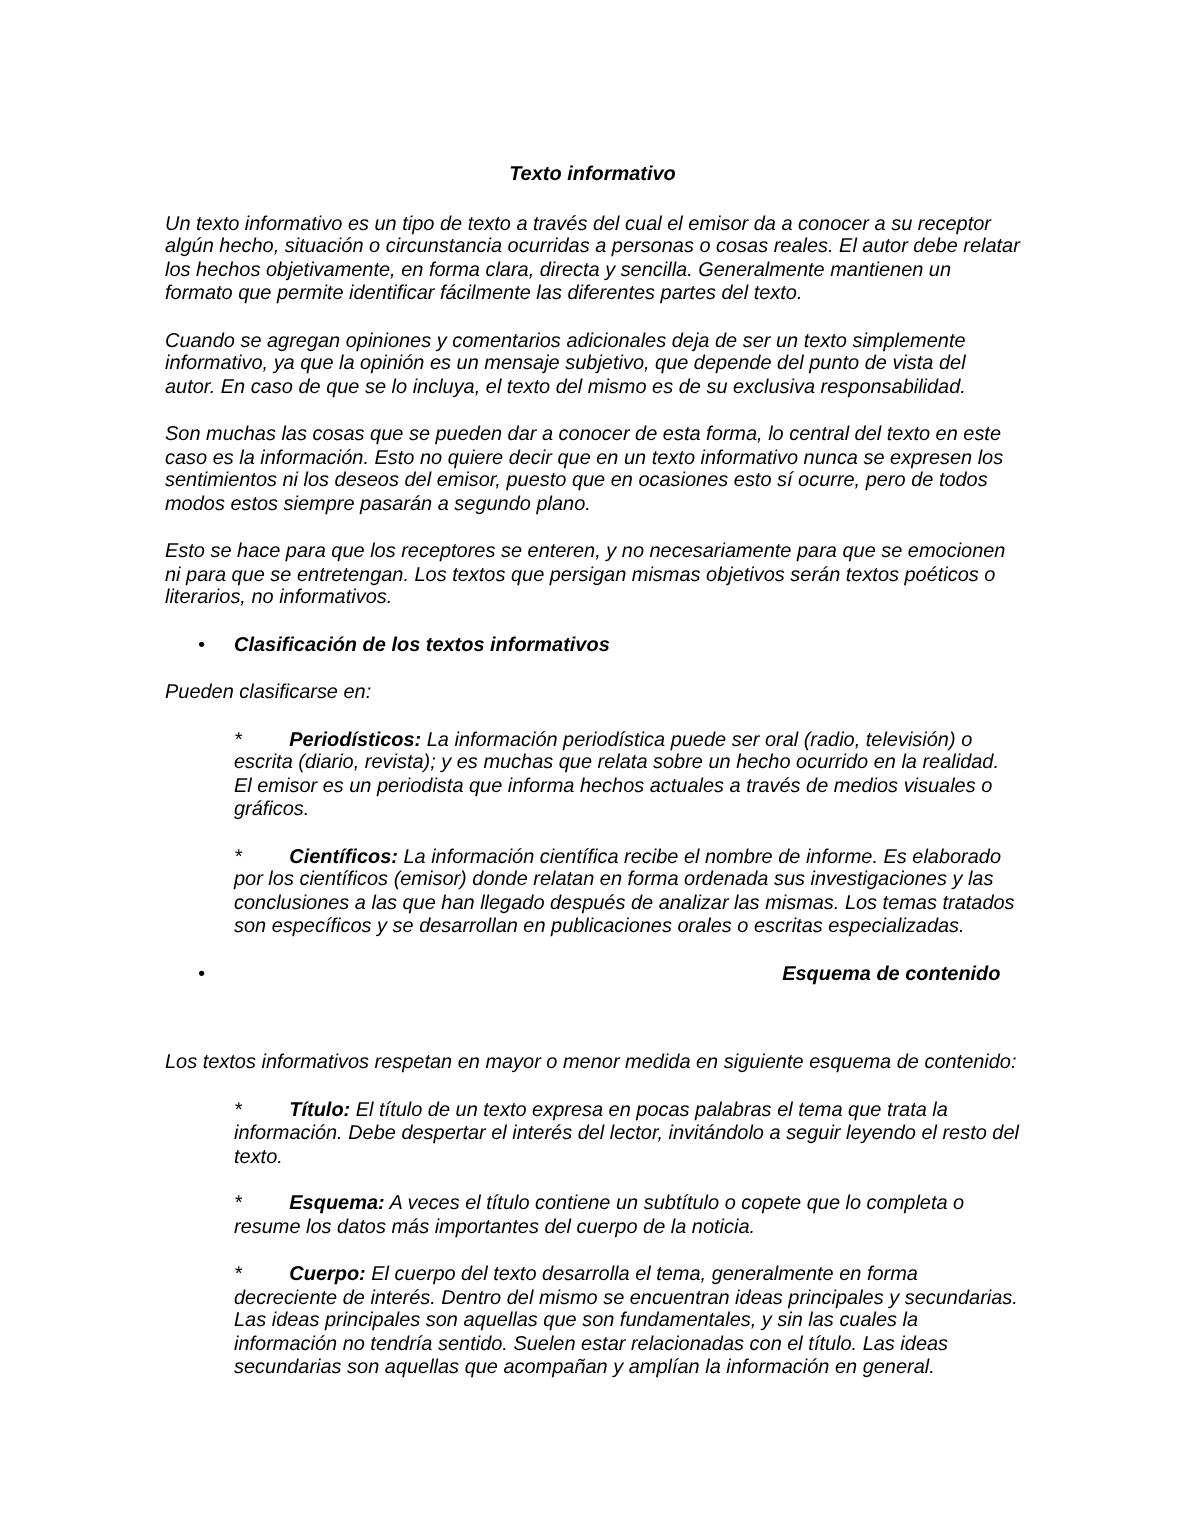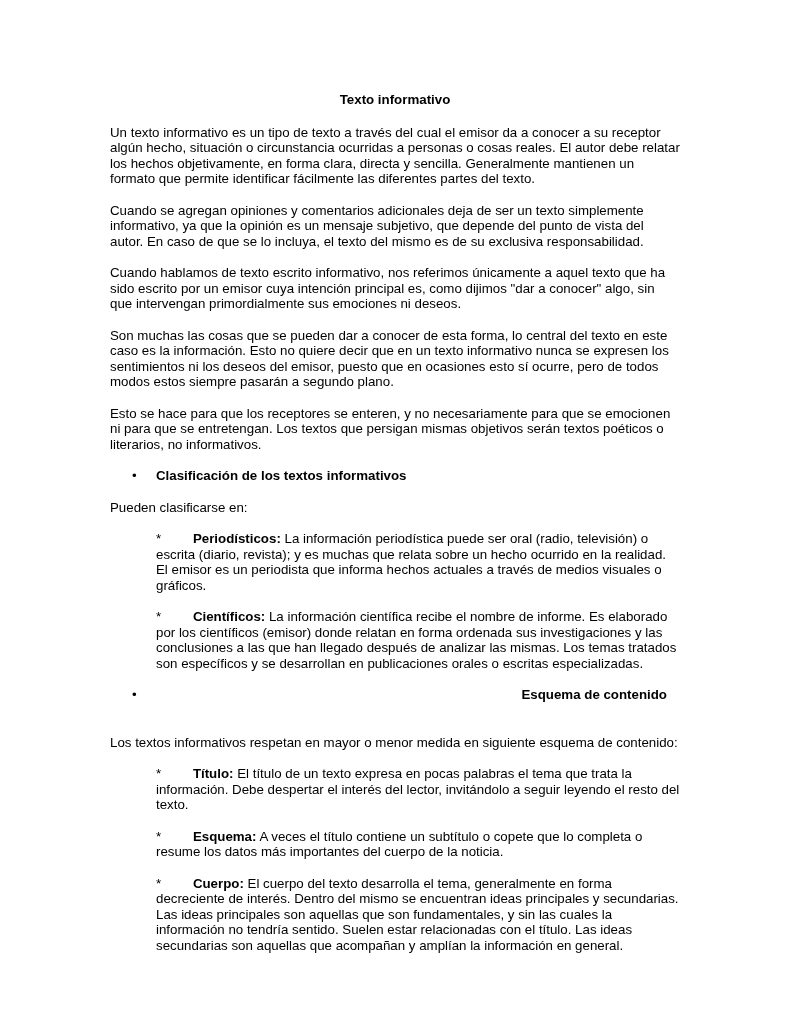--- a/index.html
+++ b/index.html
@@ -1,36 +1,35 @@
 <!DOCTYPE html>
 <html><head>
   <meta charset="utf-8">
   <style>
     html, body { margin: 0; padding: 0; background: #ffffff; }
     body { width: 791px; height: 1024px; position: relative; overflow: hidden;
       font-family: "Liberation Sans", sans-serif; color: #000; font-size: 13.3px; line-height: 15.5px; }
-    .page { position: absolute; left: 110px; top: 92px; width: 570px; }
+    .page { position: absolute; left: 110px; top: 108px; width: 570px; font-style: italic; }
     .title { text-align: center; font-weight: bold; margin: 0 0 17px 0; padding-left: 0; }
-    p { margin: 0 0 16px 0; }
+    p { margin: 12px 0 16px 0; }
     .bullet { position: relative; margin: 0 0 16px 0; padding-left: 46px; font-weight: bold; }
     .bullet .dot { position: absolute; left: 22px; top: 0; font-weight: normal; }
     .bullet.right { text-align: right; padding-right: 13px; }
     .indent { padding-left: 46px; }
     .indent b { font-weight: bold; padding-left: 28px; }
     .spacer { height: 16px; }
   </style>
 </head>
 <body>
 
 <div class="page">
   <div class="title">Texto informativo</div>
 
   <p>Un texto informativo es un tipo de texto a través del cual el emisor da a conocer a su receptor algún hecho, situación o circunstancia ocurridas a personas o cosas reales. El autor debe relatar los hechos objetivamente, en forma clara, directa y sencilla. Generalmente mantienen un formato que permite identificar fácilmente las diferentes partes del texto.</p>
   <p>Cuando se agregan opiniones y comentarios adicionales deja de ser un texto simplemente informativo, ya que la opinión es un mensaje subjetivo, que depende del punto de vista del autor. En caso de que se lo incluya, el texto del mismo es de su exclusiva responsabilidad.</p>
-  <p>Cuando hablamos de texto escrito informativo, nos referimos únicamente a aquel texto que ha sido escrito por un emisor cuya intención principal es, como dijimos "dar a conocer" algo, sin que intervengan primordialmente sus emociones ni deseos.</p>
   <p>Son muchas las cosas que se pueden dar a conocer de esta forma, lo central del texto en este caso es la información. Esto no quiere decir que en un texto informativo nunca se expresen los sentimientos ni los deseos del emisor, puesto que en ocasiones esto sí ocurre, pero de todos modos estos siempre pasarán a segundo plano.</p>
   <p>Esto se hace para que los receptores se enteren, y no necesariamente para que se emocionen ni para que se entretengan. Los textos que persigan mismas objetivos serán textos poéticos o literarios, no informativos.</p>
 
   <div class="bullet">
     <span class="dot">•</span>
     <span>Clasificación de los textos informativos</span>
   </div>
 
   <p>Pueden clasificarse en:</p>
 

